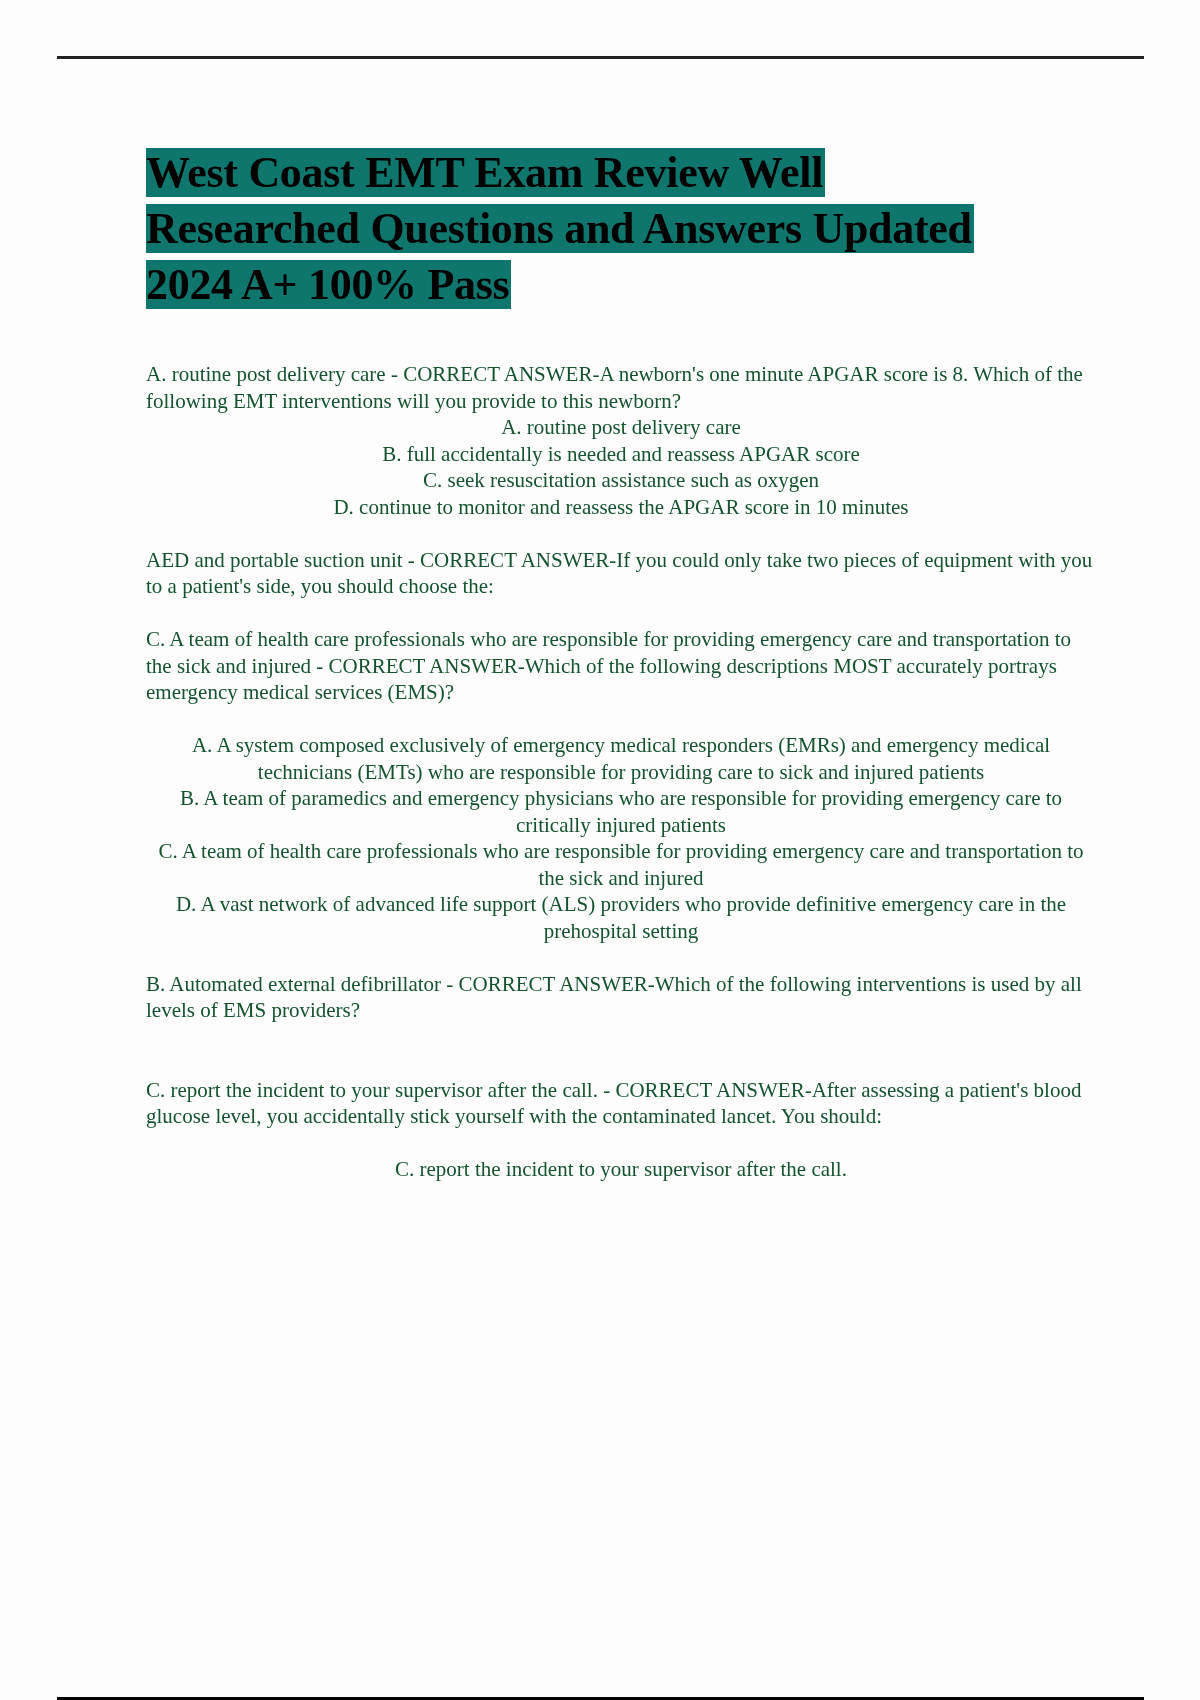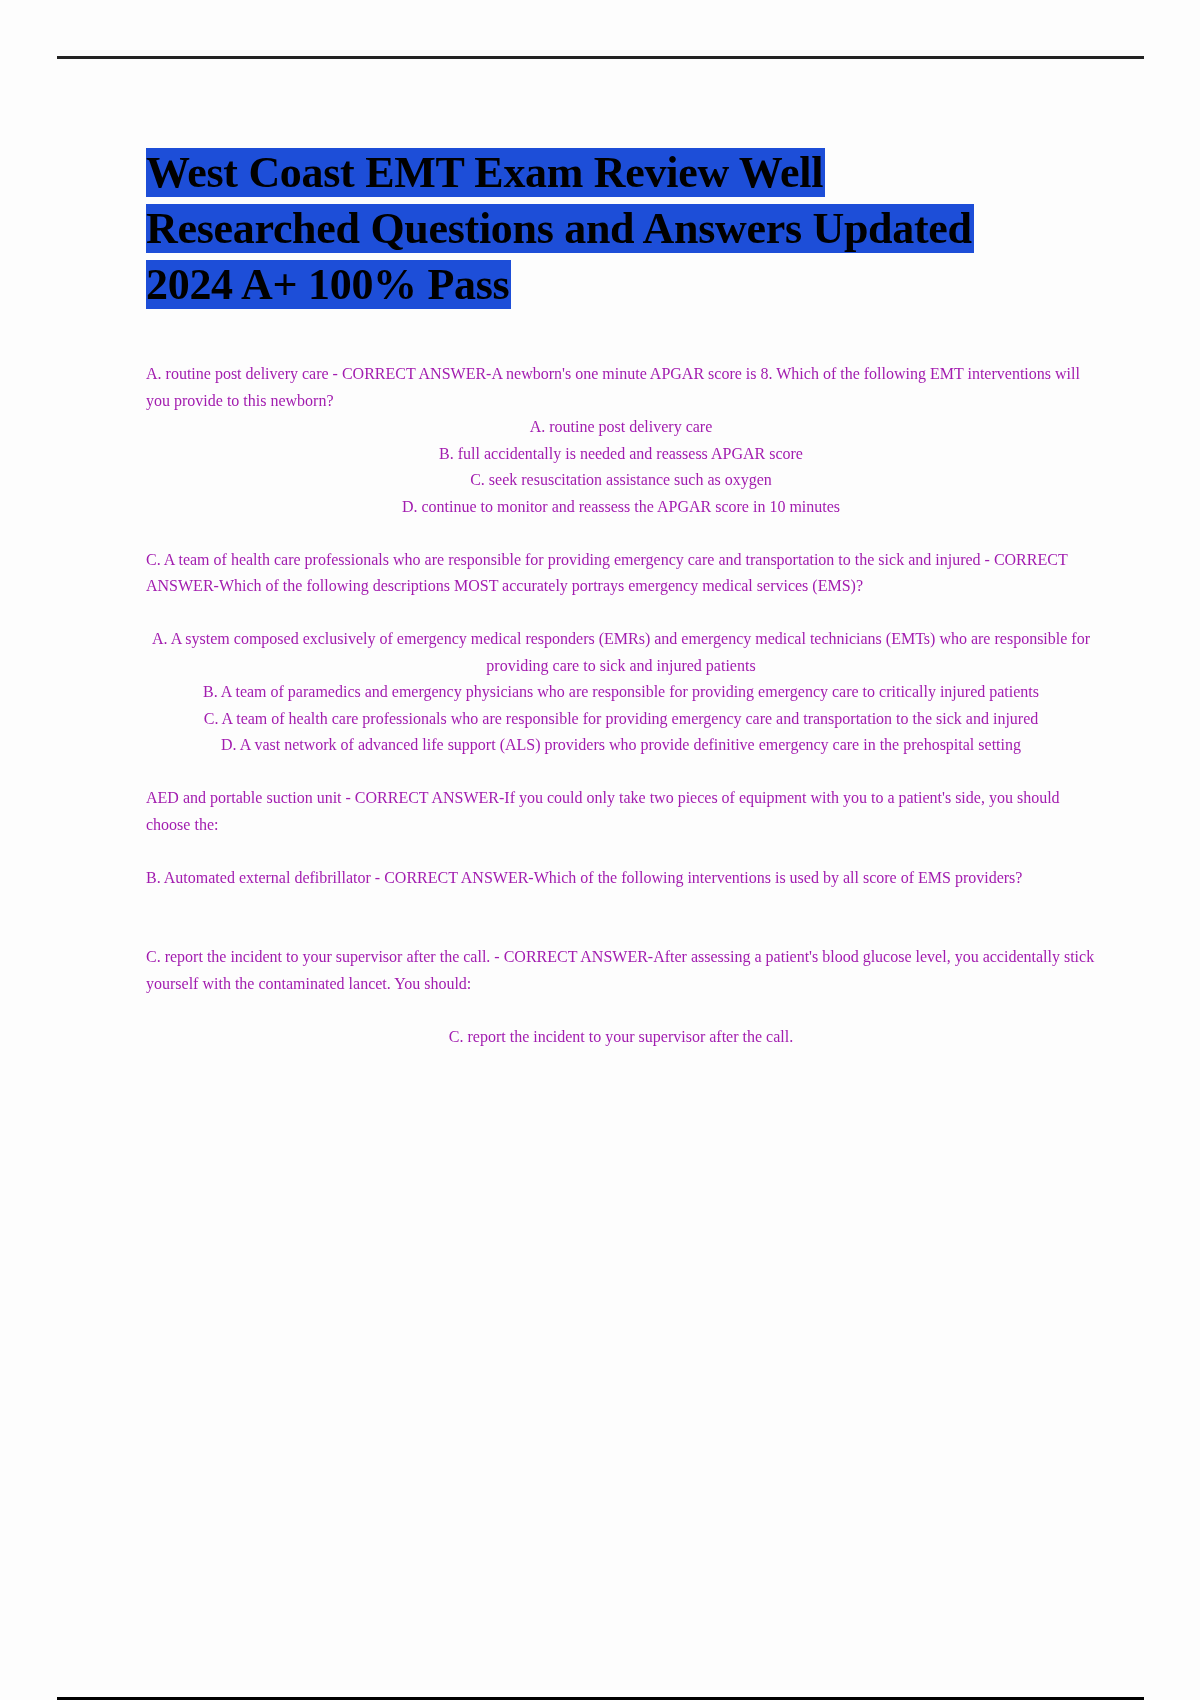--- a/index.html
+++ b/index.html
@@ -33,30 +33,30 @@
     }
     .title {
       margin: 0;
       font-weight: bold;
       font-size: 44px;
       line-height: 56px;
       letter-spacing: -0.3px;
       color: #000;
     }
     .title span {
-      background: #1d4ed8;
+      background: #0f766e;
       box-decoration-break: clone;
       -webkit-box-decoration-break: clone;
       padding: 0 2px 0 0;
     }
     .body-text {
       margin-top: 48px;
-      font-size: 16px;
+      font-size: 21px;
       line-height: 26.5px;
-      color: #a21caf;
+      color: #14532d;
     }
     .qa-block {
       margin: 0 0 26.5px 0;
     }
     .qa-block p {
       margin: 0;
     }
     .options {
       margin: 0;
       padding: 0;
@@ -88,36 +88,36 @@
       <p>A. routine post delivery care - CORRECT ANSWER-A newborn's one minute APGAR score is 8. Which of the following EMT interventions will you provide to this newborn?</p>
       <ul class="options">
         <li>A. routine post delivery care</li>
         <li>B. full accidentally is needed and reassess APGAR score</li>
         <li>C. seek resuscitation assistance such as oxygen</li>
         <li>D. continue to monitor and reassess the APGAR score in 10 minutes</li>
       </ul>
     </div>
 
     <div class="qa-block">
+      <p>AED and portable suction unit - CORRECT ANSWER-If you could only take two pieces of equipment with you to a patient's side, you should choose the:</p>
+    </div>
+
+    <div class="qa-block">
       <p>C. A team of health care professionals who are responsible for providing emergency care and transportation to the sick and injured - CORRECT ANSWER-Which of the following descriptions MOST accurately portrays emergency medical services (EMS)?</p>
       <div class="gap"></div>
       <ul class="options">
         <li>A. A system composed exclusively of emergency medical responders (EMRs) and emergency medical technicians (EMTs) who are responsible for providing care to sick and injured patients</li>
         <li>B. A team of paramedics and emergency physicians who are responsible for providing emergency care to critically injured patients</li>
         <li>C. A team of health care professionals who are responsible for providing emergency care and transportation to the sick and injured</li>
         <li>D. A vast network of advanced life support (ALS) providers who provide definitive emergency care in the prehospital setting</li>
       </ul>
     </div>
 
     <div class="qa-block">
-      <p>AED and portable suction unit - CORRECT ANSWER-If you could only take two pieces of equipment with you to a patient's side, you should choose the:</p>
-    </div>
-
-    <div class="qa-block">
-      <p>B. Automated external defibrillator - CORRECT ANSWER-Which of the following interventions is used by all score of EMS providers?</p>
+      <p>B. Automated external defibrillator - CORRECT ANSWER-Which of the following interventions is used by all levels of EMS providers?</p>
       <div class="gap"></div>
     </div>
 
     <div class="qa-block">
       <p>C. report the incident to your supervisor after the call. - CORRECT ANSWER-After assessing a patient's blood glucose level, you accidentally stick yourself with the contaminated lancet. You should:</p>
       <div class="gap"></div>
       <ul class="options">
         <li>C. report the incident to your supervisor after the call.</li>
       </ul>
     </div>

